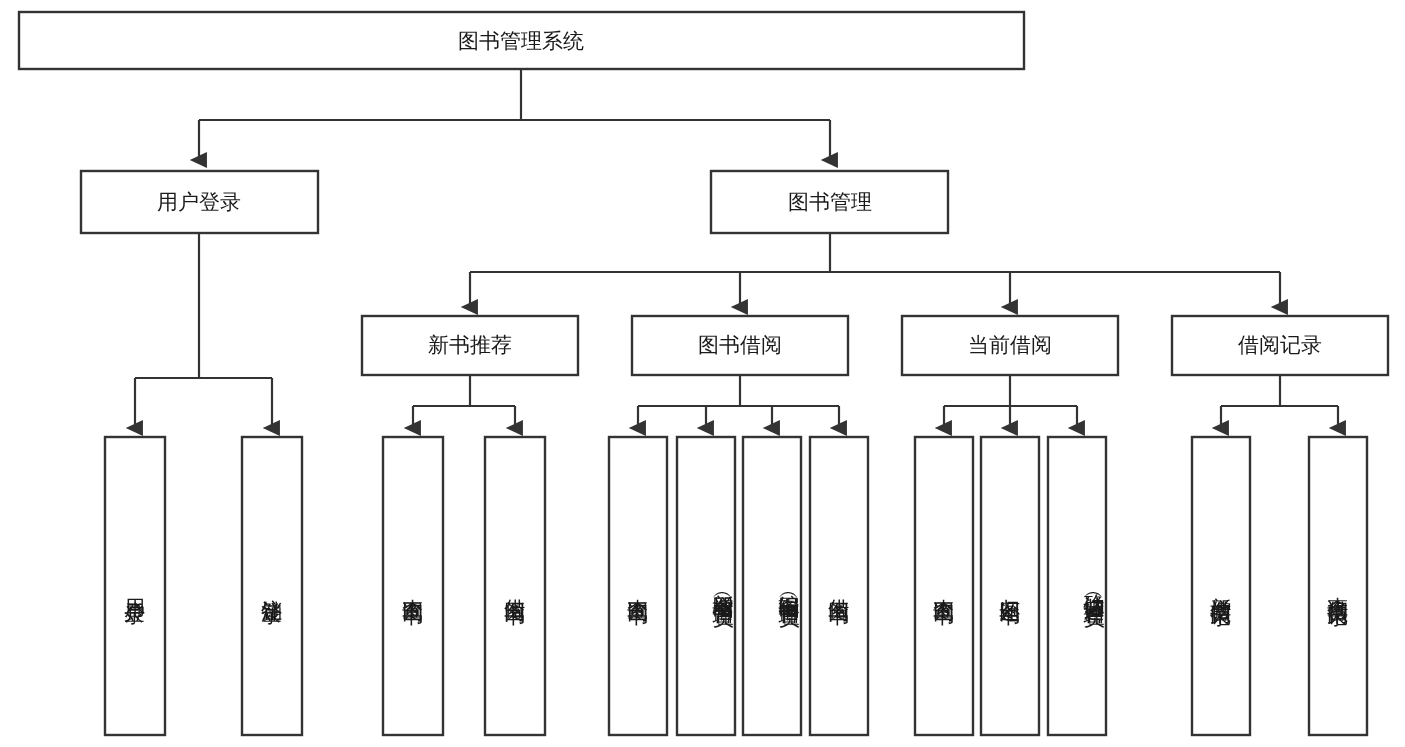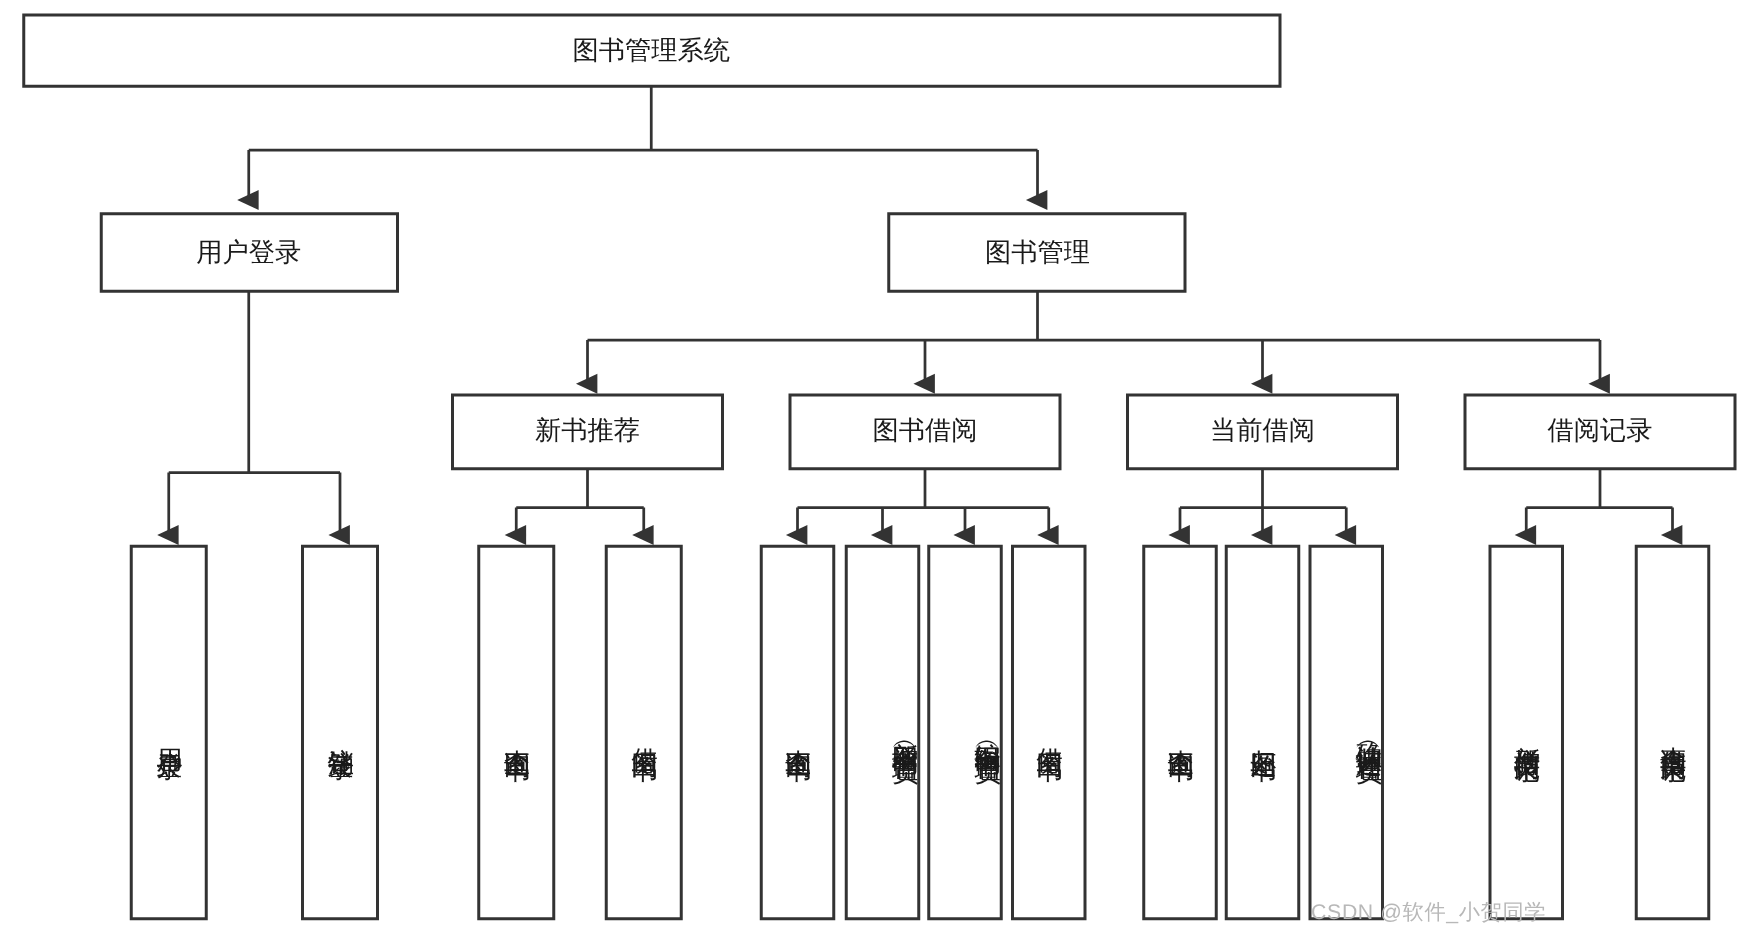--- a/index.html
+++ b/index.html
@@ -11,20 +11,21 @@
     width: 1405px;
     height: 747px;
     font-family: "Liberation Sans", "DejaVu Sans", sans-serif;
     overflow: hidden;
     position: relative;
   }
   #diagram-root {
     position: relative;
     width: 1249px;
     height: 747px;
+    padding-left: 37px;
   }
   svg#diagram-svg {
     position: absolute;
     top: 0;
     left: 0;
     width: 1405px;
     height: 747px;
   }
   .node-box {
     fill: #ffffff;
@@ -211,15 +212,14 @@
 
   <div class="leaf-label" style="left:1048px; top:442px; width:58px; height:288px;
        display:flex; align-items:flex-start; justify-content:center;">确认归还（管理员）</div>
 
   <div class="leaf-label" style="left:1192px; top:437px; width:58px; height:298px;
        display:flex; align-items:center; justify-content:center;">新增借阅记录</div>
 
   <div class="leaf-label" style="left:1309px; top:437px; width:58px; height:298px;
        display:flex; align-items:center; justify-content:center;">查询借阅记录</div>
 
-  <div class="watermark">CSDN @软件_小贺同学</div>
 
 </div>
 
 </body></html>

